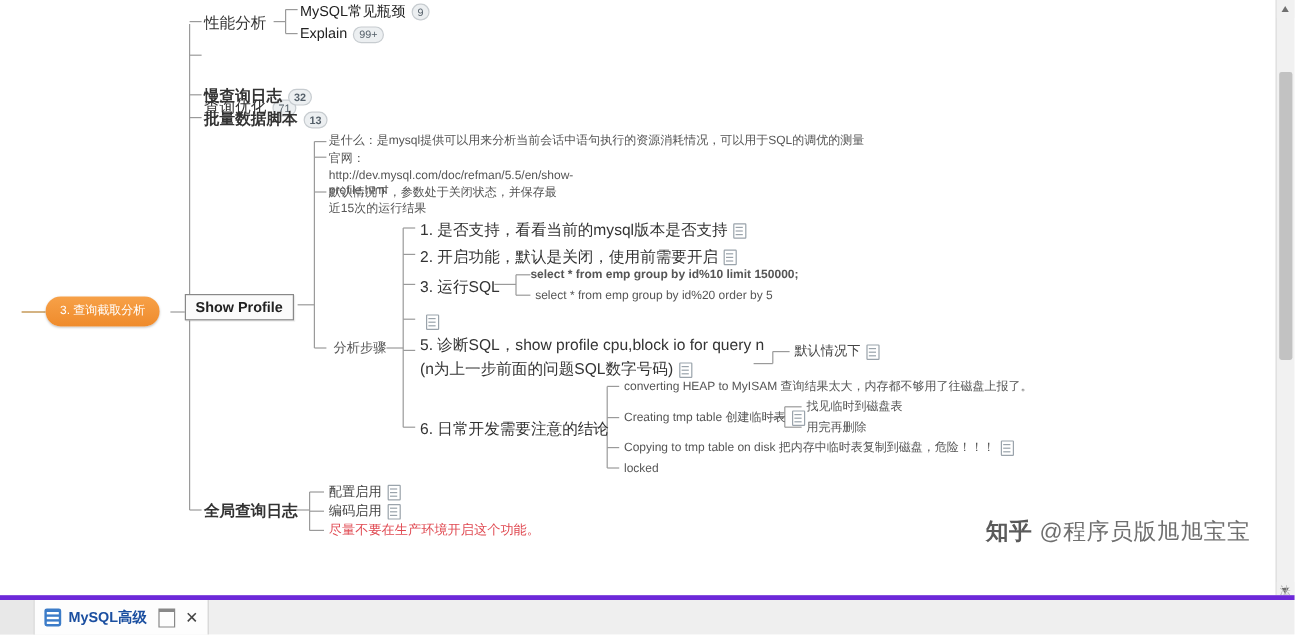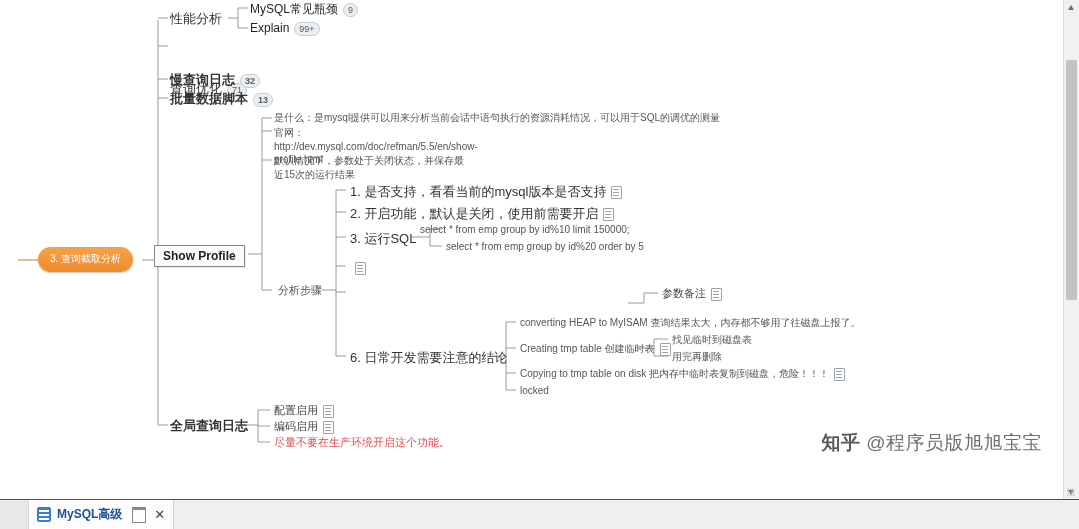--- a/index.html
+++ b/index.html
@@ -141,21 +141,21 @@
     background: #c2c2c2;
     border-radius: 2px;
   }
   
   .tabbar {
     position: absolute;
     left: 0; bottom: 0;
     width: 1079px;
     height: 29px;
     background: #efefef;
-    border-top: 1px solid #6d28d9;
+    border-top: 4px solid #6d28d9;
     display: flex;
     align-items: stretch;
   }
   .tabbar .spacer-left {
     width: 28px;
     border-right: 1px solid #d6d6d6;
     background: #e8e8e8;
   }
   .tab {
     display: flex;
@@ -350,35 +350,41 @@
     </div>
 
     <div class="node node-cn" style="left:350px; top:205px;">
       <span>2. 开启功能，默认是关闭，使用前需要开启</span><span class="note-icon"></span>
     </div>
 
     <div class="node node-cn" style="left:350px; top:230px;">
       <span>3. 运行SQL</span>
     </div>
 
-    <div class="node node-tiny" style="left:420px; top:223px;">
+    <div class="node node-tiny" style="left:442px; top:223px;font-weight:bold;">
       <span>select * from emp group by id%10 limit 150000;</span>
     </div>
 
     <div class="node node-tiny" style="left:446px; top:240px;">
       <span>select * from emp group by id%20  order by 5</span>
     </div>
 
     <div class="node node-cn" style="left:350px; top:259px;">
       <span class="note-icon"></span>
     </div>
 
+    <div class="node node-cn" style="left:350px; top:279px;">
+      <span>5. 诊断SQL，show profile cpu,block io for query  n</span>
+      <div style="margin-top:2px;">
+        <span>(n为上一步前面的问题SQL数字号码)</span><span class="note-icon"></span>
+      </div>
+    </div>
 
     <div class="node node-small" style="left:662px; top:286px;">
-      <span>参数备注</span><span class="note-icon"></span>
+      <span>默认情况下</span><span class="note-icon"></span>
     </div>
 
     <div class="node node-cn" style="left:350px; top:349px;">
       <span>6. 日常开发需要注意的结论</span>
     </div>
 
     <div class="node node-tiny" style="left:520px; top:316px;">
       <span>converting HEAP to MyISAM 查询结果太大，内存都不够用了往磁盘上报了。</span>
     </div>
 

